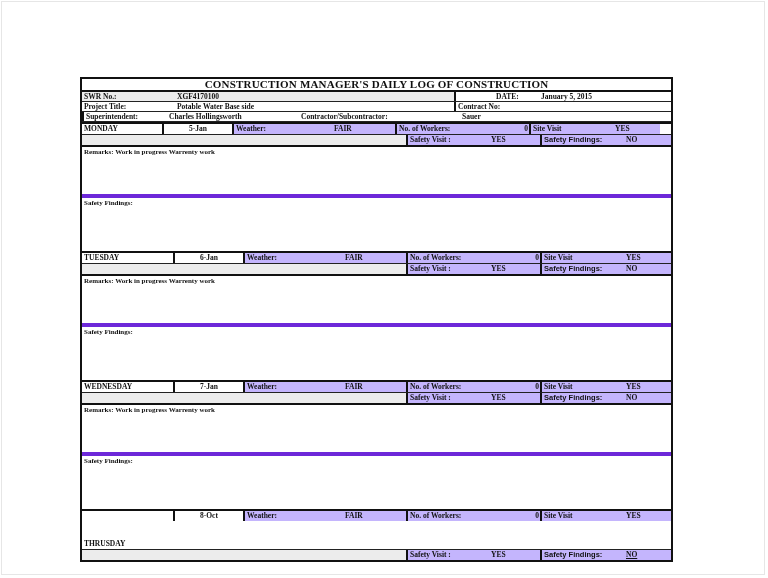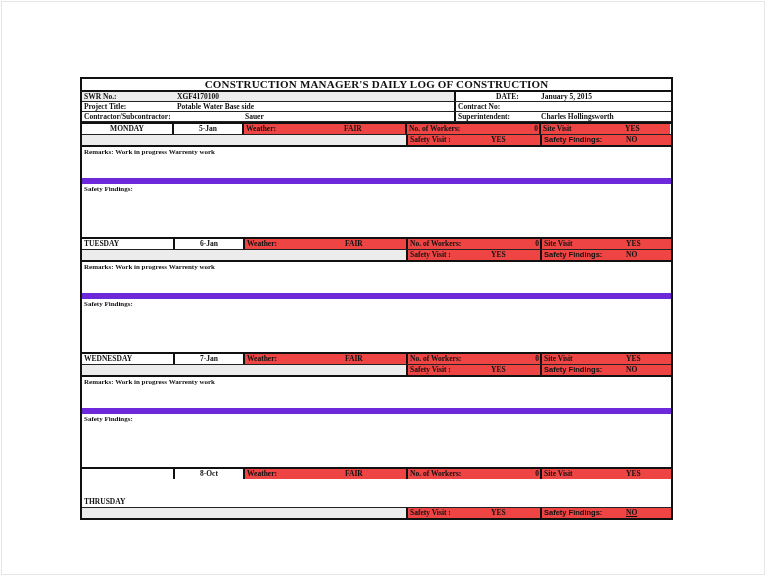--- a/index.html
+++ b/index.html
@@ -17,32 +17,32 @@
   }
   .row { display: flex; box-sizing: border-box; border-bottom: 1px solid #222; }
   .cell {
     box-sizing: border-box; font-size: 7.5px; font-weight: bold; color: #111;
     line-height: 9px; height: 9px; padding: 0 2px; white-space: nowrap; overflow: hidden;
     position: relative;
   }
   .title-row .cell { width: 100%; text-align: center; font-size: 11px; height: 11px; line-height: 11px; letter-spacing: 0.2px; }
   .bl { border-left: 2px solid #111; }
   .gray { background: #ececec; }
-  .lt { background: #ef4444; }
+  .lt { background: #c4b5fd; }
   .val { position: absolute; }
   .day-row { border-top: 2px solid #111; border-bottom: 1px solid #222; }
   .day-row .cell { height: 10px; line-height: 10px; }
   .sub-row { border-bottom: 2px solid #111; }
   .sub-row .cell { height: 10px; line-height: 10px; }
   .sans { font-family: "Liberation Sans", "DejaVu Sans", sans-serif; font-size: 7.5px; }
   .area {
     box-sizing: border-box; font-size: 7px; font-weight: bold; color: #111;
     padding: 1px 2px; line-height: 9px;
   }
-  .remarks { height: 37px; border-bottom: 6px solid #6d28d9; }
+  .remarks { height: 51px; border-bottom: 4px solid #6d28d9; }
   .findings { height: 53px; }
   .center { text-align: center; }
   .underline { text-decoration: underline; }
 </style>
 </head>
 <body>
 
 <div class="frame"></div>
 
 <div class="sheet">
@@ -67,33 +67,33 @@
       <span>Project Title:</span>
       <span class="val" style="left:95px;">Potable Water Base side</span>
     </div>
     <div class="cell bl" style="width:217px;">
       <span>Contract No:</span>
       <span class="val" style="left:85px;margin-top:48px;">NNS12AA95T</span>
     </div>
   </div>
 
   <div class="row">
+    <div class="cell bl" style="width:217px;">
+      <span>Superintendent:</span>
+      <span class="val" style="left:85px;">Charles Hollingsworth</span>
+    </div>
     <div class="cell" style="width:372px;">
       <span>Contractor/Subcontractor:</span>
       <span class="val" style="left:163px;">Sauer</span>
     </div>
-    <div class="cell bl" style="width:217px;">
-      <span>Superintendent:</span>
-      <span class="val" style="left:85px;">Charles Hollingsworth</span>
-    </div>
-  </div>
-
-  <div class="day-block">
-    <div class="row day-row">
-      <div class="cell" style="width:90px;text-align:center;">MONDAY</div>
+  </div>
+
+  <div class="day-block">
+    <div class="row day-row">
+      <div class="cell" style="width:80px;">MONDAY</div>
       <div class="cell bl center" style="width:70px;">5-Jan</div>
       <div class="cell bl lt" style="width:163px;">
         <span>Weather:</span>
         <span class="val" style="left:100px;">FAIR</span>
       </div>
       <div class="cell bl lt" style="width:134px;">
         <span>No. of Workers:</span>
         <span class="val" style="right:1px;">0</span>
       </div>
       <div class="cell bl lt" style="width:131px;">

